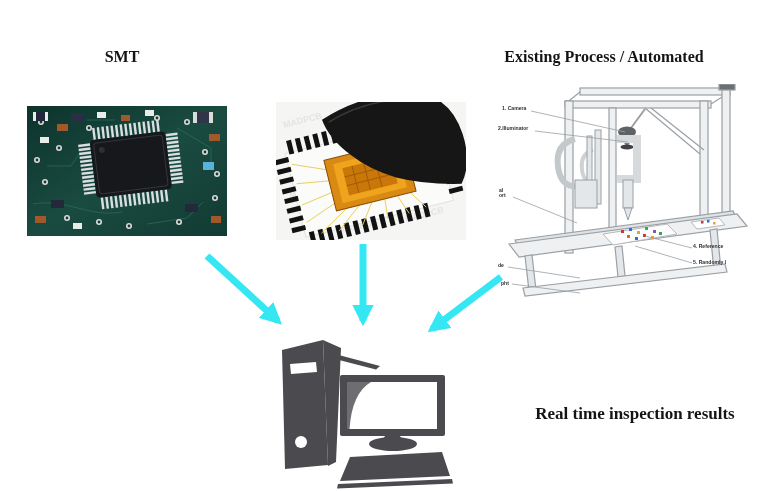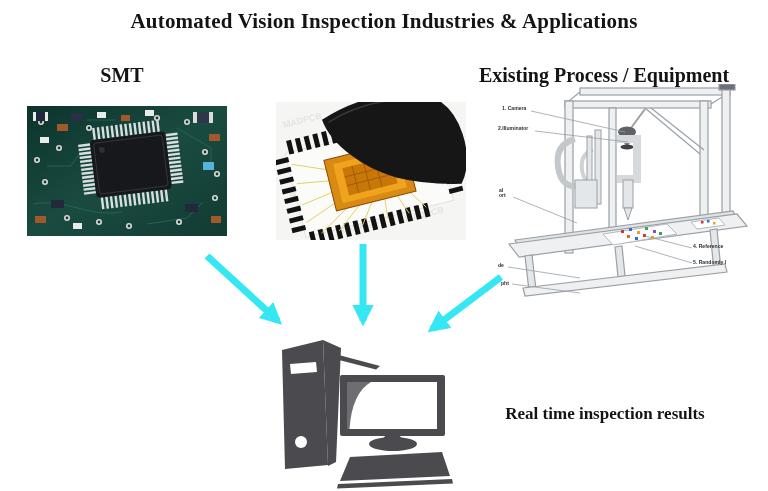--- a/index.html
+++ b/index.html
@@ -1,52 +1,51 @@
 <!DOCTYPE html>
 <html style="--accent-arrow: #35e7f2; --computer-gray: #4b4b4f; --computer-gray-light: #6e6e72; --text-black: #141414; --pcb-teal: #15443b; --die-orange: #efa11d; --drawing-gray: #9aa0a5;"><head>
 <meta charset="utf-8">
 <style>
   html,body{margin:0;padding:0;background:#fff;}
   .canvas{position:relative;width:768px;height:491px;background:#ffffff;overflow:hidden;
           font-family:"Liberation Serif",serif;color:var(--text-black,#141414);}
   .title{position:absolute;top:9px;left:0;width:100%;text-align:center;
          font-size:21px;font-weight:bold;letter-spacing:.2px;}
-  .col-label{position:absolute;top:64px;transform:translateX(-50%);
-             font-size:20px;font-weight:bold;white-space:nowrap;}
+  .col-label{position:absolute;top:48px;transform:translateX(-50%);
+             font-size:16px;font-weight:bold;white-space:nowrap;}
   #lbl-smt{left:122px}
   #lbl-semi{left:360px}
   #lbl-equip{left:604px}
   .panel{position:absolute;}
   #panel-smt{left:27px;top:106px;width:200px;height:130px;}
   #panel-semi{left:276px;top:102px;width:190px;height:138px;}
   #panel-equip{left:495px;top:84px;width:268px;height:222px;}
   .eq-label{position:absolute;font-family:"Liberation Sans",sans-serif;font-size:6px;
             line-height:6px;font-weight:bold;color:#2f2f33;white-space:pre-line;
             transform:scale(.85);transform-origin:0 0;}
   #eq-lbl-0{left:7px;top:22px}
   #eq-lbl-1{left:3px;top:42px}
   #eq-lbl-2{left:4px;top:104px}
   #eq-lbl-3{left:198px;top:160px}
   #eq-lbl-4{left:198px;top:176px}
   #eq-lbl-5{left:3px;top:179px}
   #eq-lbl-6{left:6px;top:197px}
   .overlay{position:absolute;left:0;top:0;pointer-events:none;}
-  .result{position:absolute;top:404px;left:605px;transform:translateX(-50%);
+  .result{position:absolute;top:404px;left:635px;transform:translateX(-50%);
           font-size:17px;font-weight:bold;white-space:nowrap;}
   svg text.wm{font-family:"Liberation Sans",sans-serif;font-size:9px;fill:#e4e4e1;font-weight:bold;}
 </style>
 </head>
 <body>
 
 <div class="canvas">
 
-  <div class="title">Automated Vision Inspection Industries &amp; Applications</div>
 
   <div class="col-label" id="lbl-smt">SMT</div>
-  <div class="col-label" id="lbl-equip">Existing Process / Equipment</div>
+  <div class="col-label" id="lbl-equip">Existing Process / Automated</div>
 
   <div class="panel" id="panel-smt">
     <svg width="200" height="130" viewBox="0 0 200 130">
       <defs>
         <linearGradient id="pcbg" x1="0" y1="0" x2="1" y2="1">
           <stop offset="0" stop-color="#0c332c"></stop>
           <stop offset="0.5" stop-color="#1a4b40"></stop>
           <stop offset="1" stop-color="#123b33"></stop>
         </linearGradient>
       </defs>

